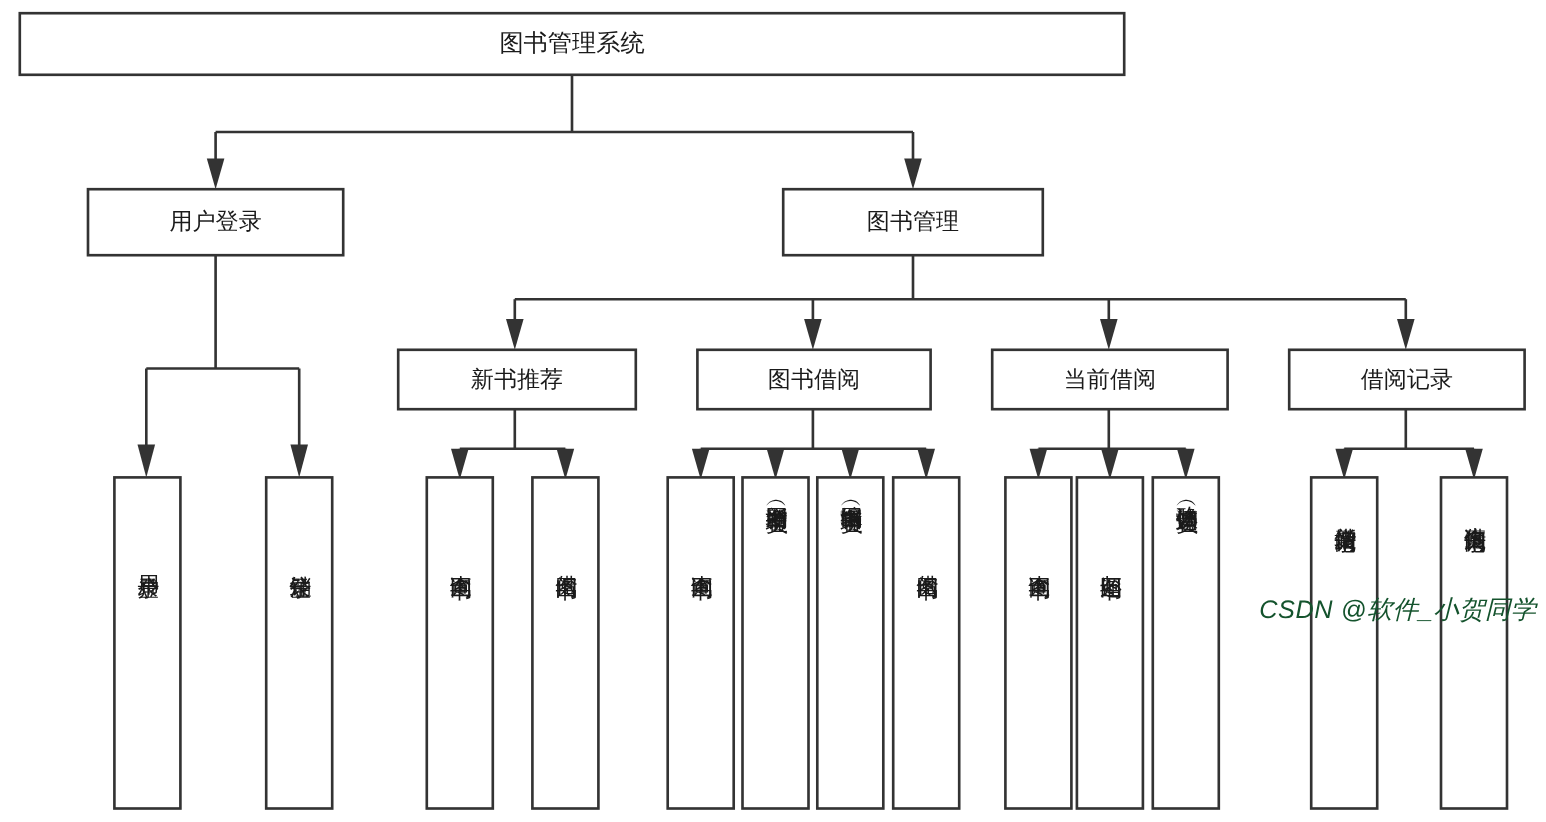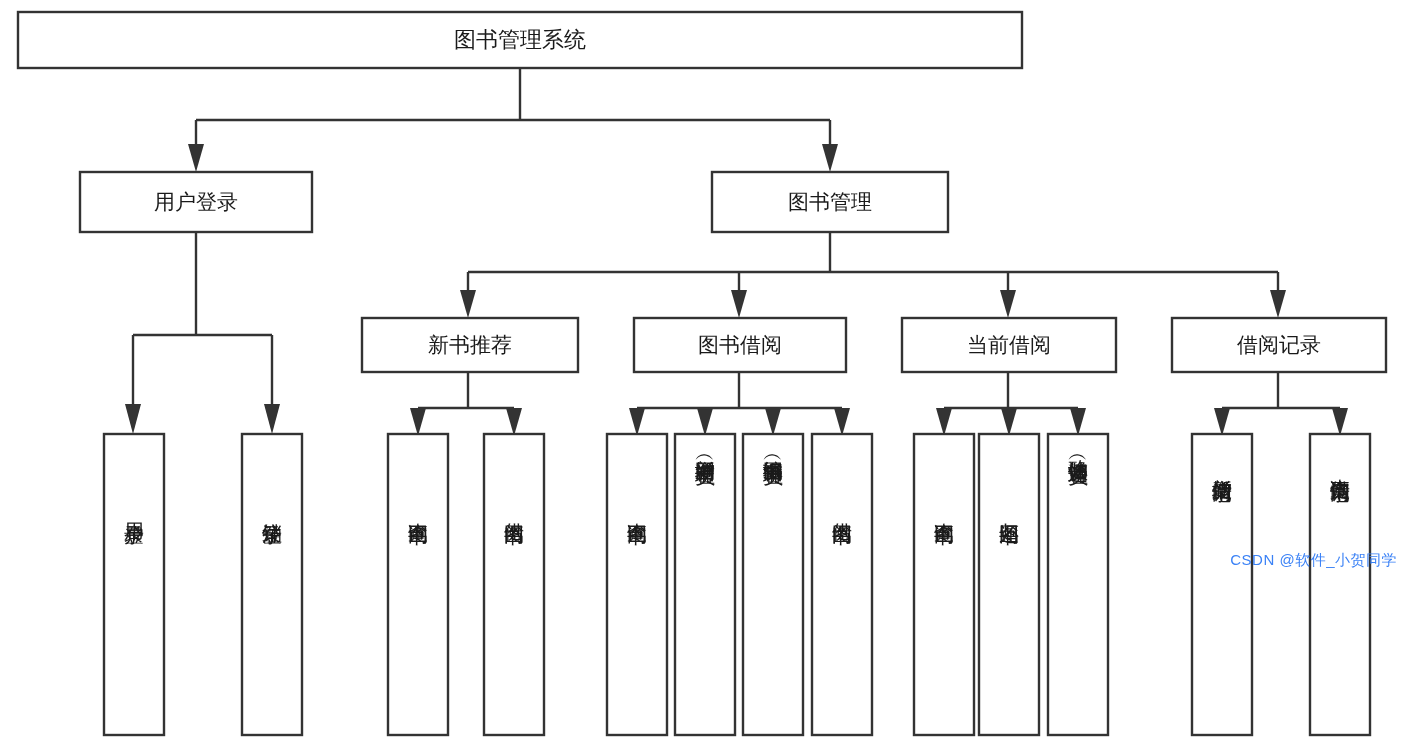--- a/index.html
+++ b/index.html
@@ -66,24 +66,25 @@
     text-orientation: upright;
     letter-spacing: 1px;
     white-space: nowrap;
     pointer-events: none;
   }
   .watermark {
     position: absolute;
     right: 8px;
     bottom: 4px;
     font-family: "Liberation Sans", "DejaVu Sans", sans-serif;
-    font-size: 15px;
-    color: #3b82f6;
+    font-size: 23px;
+    color: #14532d;
     white-space: nowrap;
     letter-spacing: 0.5px;
+    font-style: italic;
   }
 </style>
 </head>
 <body>
 
 <div id="diagram-root">
 
   <svg class="chart-svg" viewBox="0 0 1405 747" xmlns="http://www.w3.org/2000/svg">
 
     <defs>

